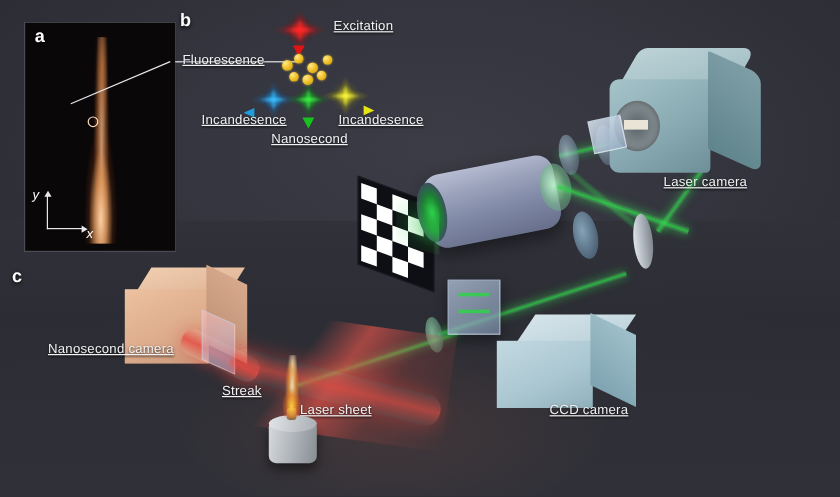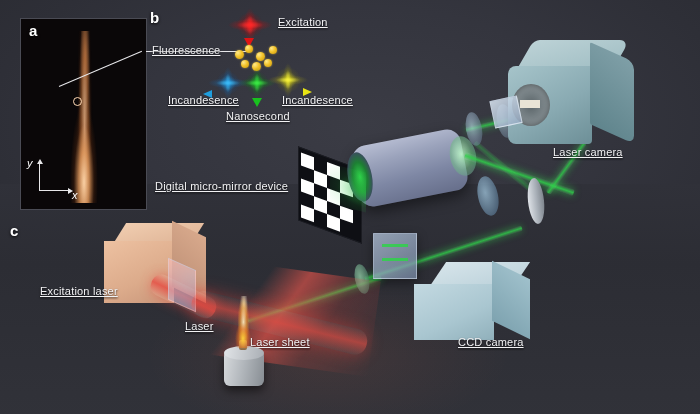--- a/index.html
+++ b/index.html
@@ -133,21 +133,20 @@
         <rect x="41" y="17" width="13" height="13"></rect>
         <rect x="2" y="30" width="13" height="13"></rect>
         <rect x="28" y="30" width="13" height="13"></rect>
         <rect x="15" y="43" width="13" height="13"></rect>
         <rect x="41" y="43" width="13" height="13"></rect>
         <rect x="2" y="56" width="13" height="13"></rect>
         <rect x="28" y="56" width="13" height="13"></rect>
       </g>
     </svg>
   </div>
-  <div class="lbl" style="left:155px;top:180px;">Digital micro-mirror device</div>
 
   <div style="position:absolute;left:355px;top:137px;width:110px;height:62px;
               transform:rotate(-11deg);border-radius:14px;
               background:linear-gradient(175deg,#b9bfd4 0%,#9aa2bb 30%,#7e87a4 62%,#666e8a 100%);
               box-shadow:0 6px 14px rgba(0,0,0,.45);"></div>
   <div style="position:absolute;left:348px;top:152px;width:24px;height:50px;border-radius:50%;
               background:radial-gradient(ellipse at 50% 50%, #2fd24a 0%, #1d7f33 42%, #3f4864 75%, #5d6580 100%);
               transform:rotate(-11deg);"></div>
   <div style="position:absolute;left:450px;top:136px;width:26px;height:40px;border-radius:50%;
               background:radial-gradient(ellipse at 45% 45%, rgba(200,255,210,.85) 0%, rgba(120,190,140,.6) 50%, rgba(90,120,140,.55) 100%);
@@ -217,21 +216,21 @@
   <div class="panelletter" style="left:10px;top:222px;">c</div>
 
   <div class="box3d" style="left:104px;top:223px;width:104px;height:90px;">
     <div class="face" style="left:14px;top:0;width:78px;height:26px;
                 background:linear-gradient(160deg,#f0cdb0,#ddb193);transform:skewX(-32deg);"></div>
     <div class="face" style="left:0px;top:18px;width:70px;height:62px;
                 background:linear-gradient(155deg,#edc1a1 0%,#dcab8b 60%,#c8967a 100%);"></div>
     <div class="face" style="left:68px;top:6px;width:34px;height:66px;
                 background:linear-gradient(200deg,#d8a98c,#bc8e74);transform:skewY(26deg);"></div>
   </div>
-  <div class="lbl" style="left:40px;top:285px;">Excitation laser</div>
+  <div class="lbl" style="left:40px;top:285px;">Nanosecond camera</div>
 
   <div class="beam" style="left:152px;top:270px;width:70px;height:22px;transform:rotate(26deg);
               background:linear-gradient(180deg,rgba(255,150,140,.18),rgba(232,68,60,.75),rgba(255,150,140,.18));
               box-shadow:0 0 12px rgba(232,68,60,.45);border-radius:10px;"></div>
   <div style="position:absolute;left:168px;top:264px;width:26px;height:40px;
               background:linear-gradient(140deg,rgba(255,190,190,.55),rgba(160,190,230,.55));
               transform:skewY(24deg);border:1px solid rgba(255,220,220,.35);"></div>
   <div style="position:absolute;left:185px;top:268px;width:190px;height:96px;
               background:linear-gradient(118deg, rgba(0,0,0,0) 0%, rgba(232,68,60,.0) 34%, rgba(236,86,76,.62) 50%, rgba(232,68,60,.18) 70%, rgba(0,0,0,0) 100%);
               transform:rotate(8deg);filter:blur(.4px);"></div>
@@ -246,21 +245,21 @@
   <div style="position:absolute;left:224px;top:346px;width:40px;height:14px;border-radius:50%;
               background:linear-gradient(100deg,#e2e5e8,#a9aeb4);"></div>
   <div style="position:absolute;left:239px;top:340px;width:8px;height:10px;border-radius:2px;
               background:linear-gradient(180deg,#c8a072,#8a6a46);"></div>
   <div style="position:absolute;left:232px;top:296px;width:22px;height:52px;
               background:
                 radial-gradient(ellipse 8px 16px at 50% 82%, rgba(255,210,60,.95) 0%, rgba(240,120,30,.5) 60%, rgba(0,0,0,0) 100%),
                 radial-gradient(ellipse 6px 26px at 52% 50%, rgba(255,238,190,.9) 0%, rgba(246,170,50,.55) 55%, rgba(0,0,0,0) 100%),
                 radial-gradient(ellipse 4px 16px at 54% 16%, rgba(255,246,220,.8) 0%, rgba(0,0,0,0) 100%);
               filter:blur(.5px);"></div>
-  <div class="lbl" style="left:185px;top:320px;">Laser</div>
+  <div class="lbl" style="left:185px;top:320px;">Streak</div>
 
   <div class="box3d" style="left:414px;top:262px;width:122px;height:90px;">
     <div class="face" style="left:22px;top:0;width:84px;height:30px;
                 background:linear-gradient(160deg,#d6e4ea,#b8cfd8);transform:skewX(-34deg);"></div>
     <div class="face" style="left:0px;top:22px;width:80px;height:56px;
                 background:linear-gradient(155deg,#c3d9e1 0%,#a9c6d0 60%,#90b0bb 100%);"></div>
     <div class="face" style="left:78px;top:8px;width:38px;height:60px;
                 background:linear-gradient(200deg,#9fc0cb,#7ea3b0);transform:skewY(26deg);"></div>
   </div>
   <div class="lbl" style="left:416px;top:336px;padding-left:42px;">CCD camera</div>

